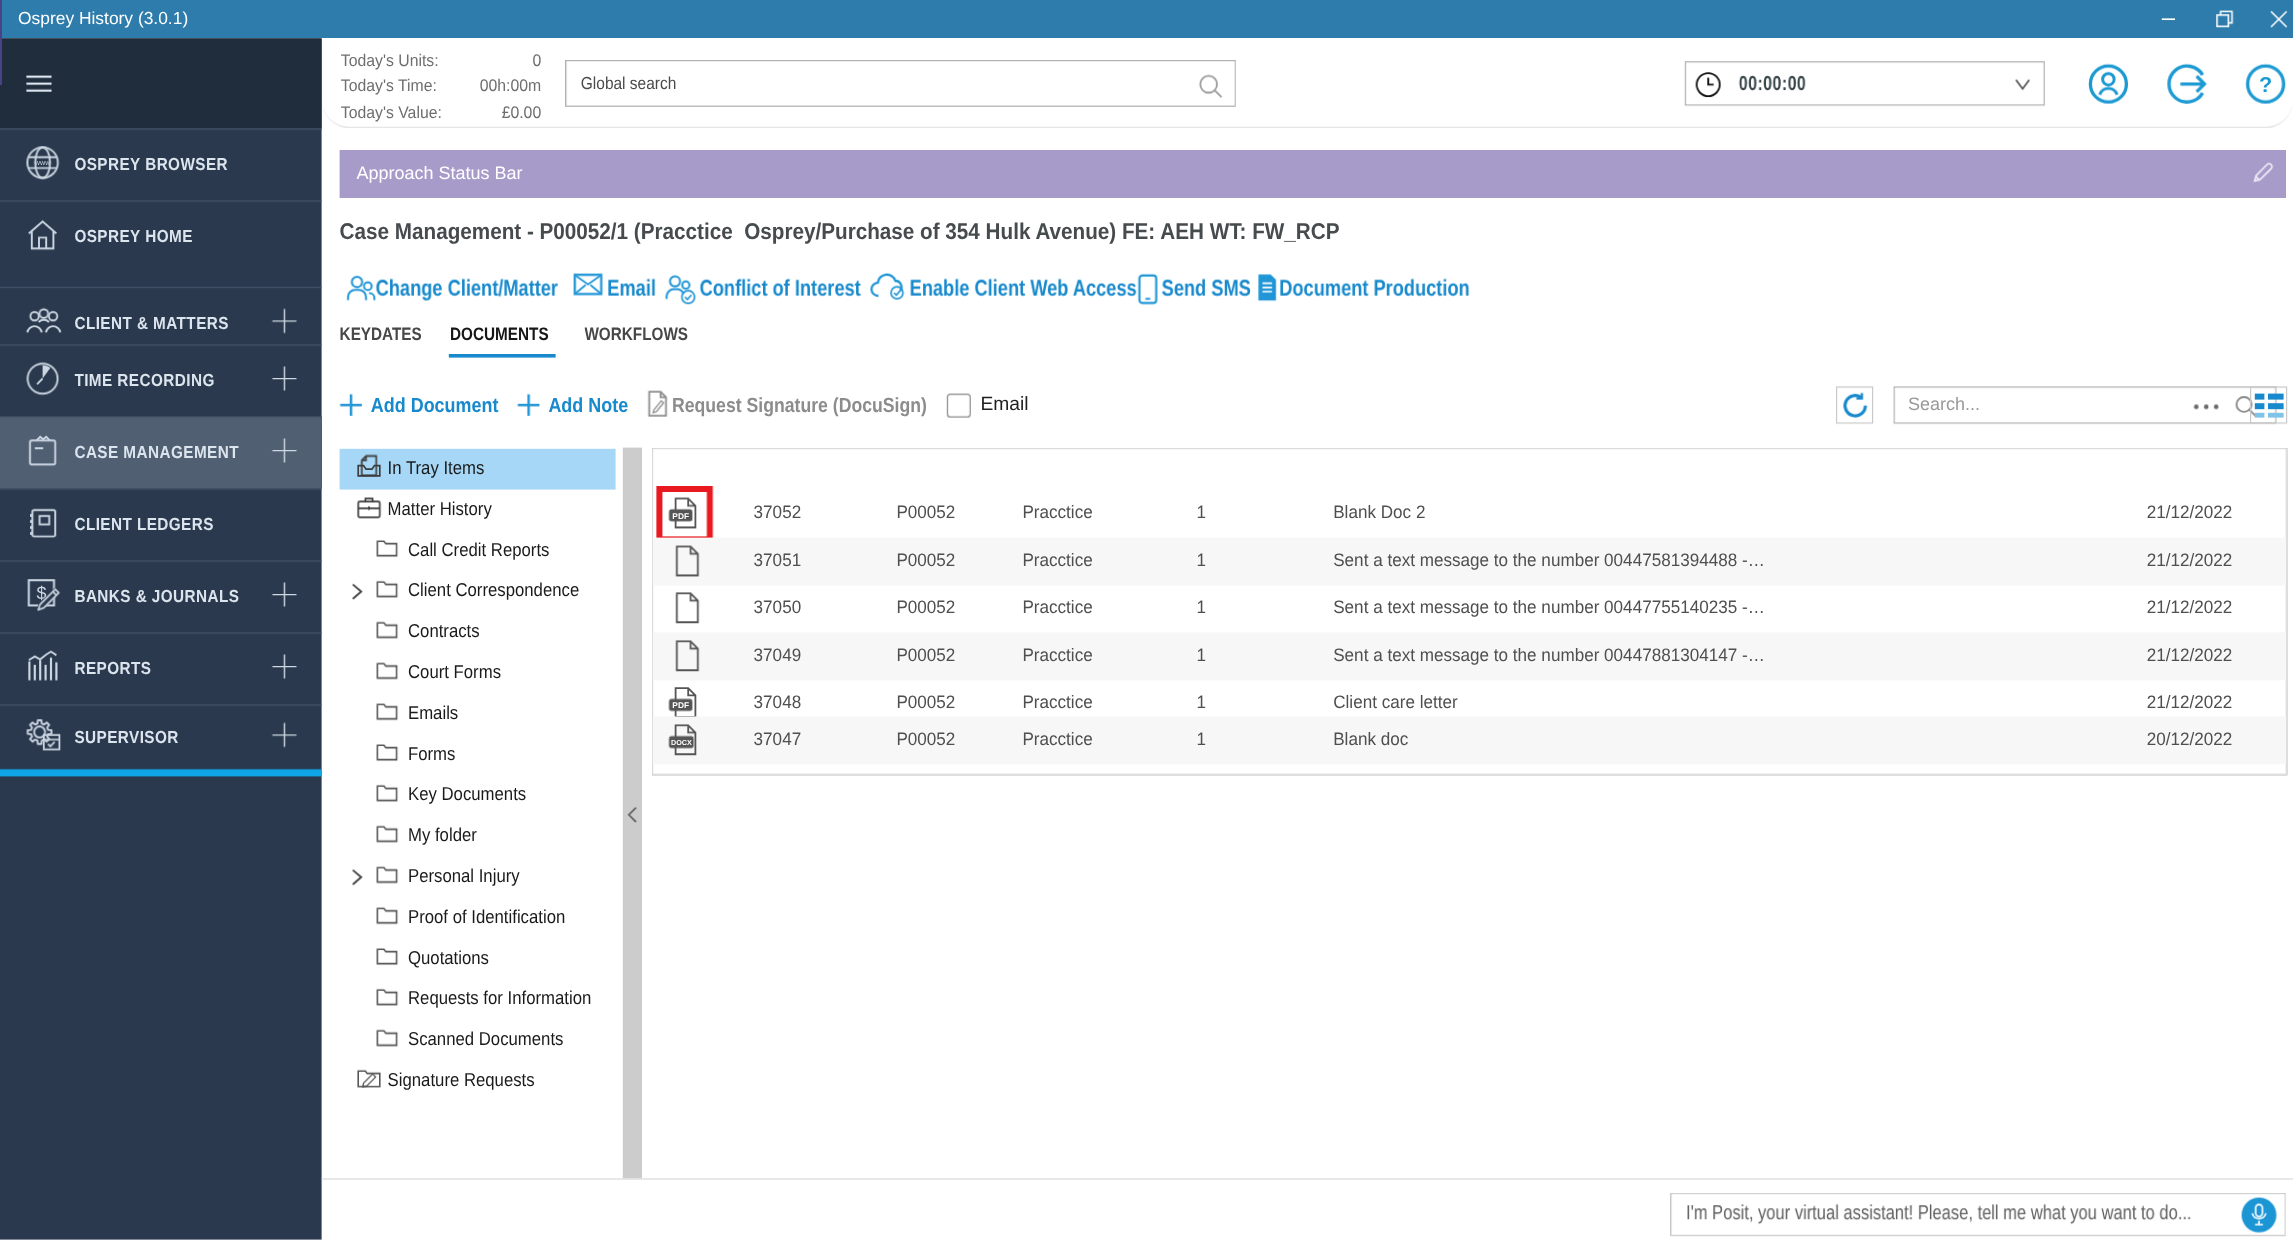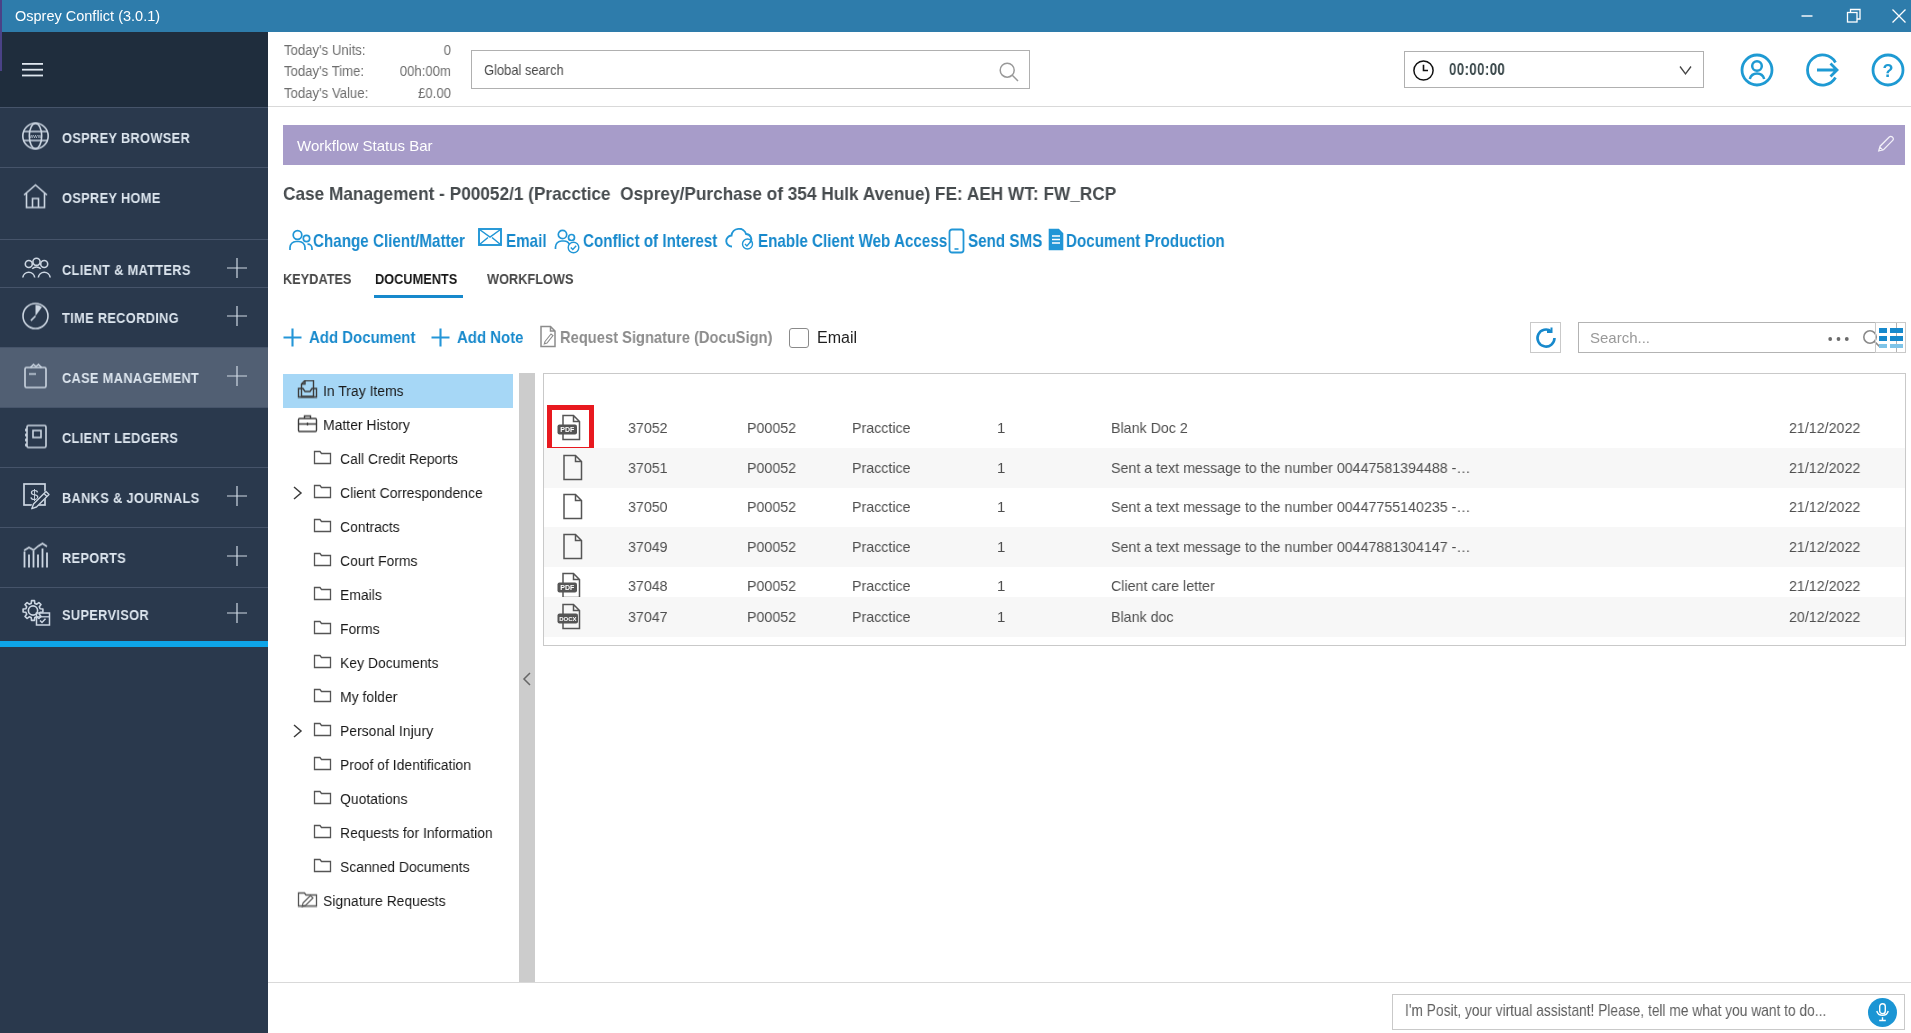--- a/index.html
+++ b/index.html
@@ -11,21 +11,21 @@
 .winbtn { position:absolute; top:0; height:32px; }
 #sidebar { position:absolute; left:0; top:32px; width:268px; height:1001px; background:#2a394d; }
 #sidetop { position:absolute; left:0; top:0; width:268px; height:75px; background:#1f2d3d; }
 .menuitem { position:absolute; left:0; width:268px; height:60px; border-top:1px solid #46546a; }
 .menuitem .lbl { position:absolute; left:62px; top:50%; transform:translateY(-50%) scaleX(0.88); transform-origin:0 50%;
   color:#dce5ee; font-size:14.5px; font-weight:bold; letter-spacing:0.4px; white-space:nowrap;}
 .menuitem .icon { position:absolute; left:21px; top:50%; transform:translateY(-50%); }
 .menuitem .plus { position:absolute; left:226px; top:50%; transform:translateY(-50%); }
 .menuitem.active { background:#515f73; }
 .menuitem.last { border-bottom:6px solid #0ea5e9; }
-#tophdr { position:absolute; left:268px; top:32px; width:1643px; height:75px; background:#fff; border-bottom:1px solid #d9d9d9; }
+#tophdr { position:absolute; left:268px; top:32px; width:1643px; height:75px; background:#fff; border-bottom:1px solid #d9d9d9;border-radius:24px; }
 .stat { position:absolute; font-size:14px; color:#6e6e6e; white-space:nowrap; transform:scaleX(0.94); transform-origin:0 50%;}
 .statv { transform-origin:100% 50%; }
 #gsearch { position:absolute; left:203px; top:18px; width:559px; height:39px; border:1px solid #b0b0b0; }
 #gsearch span { position:absolute; left:12px; top:50%; transform:translateY(-50%) scaleX(0.89); transform-origin:0 50%; font-size:14.5px; color:#4a4a4a; white-space:nowrap;}
 #timerbox { position:absolute; left:1136px; top:19px; width:300px; height:37px; border:1px solid #b0b0b0; }
 #timerbox .tm { position:absolute; left:44px; top:50%; transform:translateY(-50%) scaleX(0.78); transform-origin:0 50%; font-size:17px; font-weight:bold; color:#39474a; letter-spacing:0.5px;}
 #wfbar { position:absolute; left:283px; top:125px; width:1622px; height:40px; background:#a79cc9; }
 #wfbar span { position:absolute; left:14px; top:50%; transform:translateY(-50%); color:#fff; font-size:15px; }
 #caseheading { position:absolute; left:283px; top:183px; font-size:19px; font-weight:bold; color:#464b4e; white-space:nowrap; transform:scaleX(0.907); transform-origin:0 50%;}
 #links { position:absolute; left:283px; top:228px; height:26px; }
@@ -49,21 +49,21 @@
 .dcell { position:absolute; top:0; height:39.5px; line-height:39.5px; font-size:15px; color:#4f4f4f; white-space:nowrap; transform:scaleX(0.95); transform-origin:0 50%;}
 .sx88 { display:inline-block; transform:scaleX(0.88); transform-origin:0 50%; white-space:nowrap;}
 #botline { position:absolute; left:268px; top:982px; width:1643px; height:1px; background:#d9d9d9; }
 #chatbar { position:absolute; left:1392px; top:994px; width:513px; height:36px; border:1px solid #c9c9c9; background:#fff; }
 #chatbar span { position:absolute; left:12px; top:6px; font-size:17px; color:#5f5f5f; white-space:nowrap; transform:scaleX(0.81); transform-origin:0 50%;}
 #pedge { position:absolute; left:0; top:0; width:2px; height:71px; background:#4a4287; }
 </style>
 </head>
 <body>
 <div id="titlebar">
-  <span class="title">Osprey Conflict (3.0.1)</span>
+  <span class="title">Osprey History (3.0.1)</span>
   <svg class="winbtn" style="left:1801px" width="14" height="32">
       <line x1="0.5" y1="16" x2="11.5" y2="16" stroke="#fff" stroke-width="1.4"></line>
     </svg>
   <svg class="winbtn" style="left:1845px" width="22" height="32">
       <rect x="2.5" y="12.5" width="9.5" height="9.5" fill="none" stroke="#fff" stroke-width="1.3"></rect>
       <path d="M5.5 12.5 v-3 h9.5 v9.5 h-3" fill="none" stroke="#fff" stroke-width="1.3"></path>
     </svg>
   <svg class="winbtn" style="left:1891px" width="22" height="32">
       <path d="M1.5 9.5 l13 13 M14.5 9.5 l-13 13" stroke="#fff" stroke-width="1.3"></path>
     </svg>
@@ -200,21 +200,21 @@
 </svg>
 <svg style="position:absolute;left:1805px;top:52px" width="36" height="36" viewBox="0 0 36 36">
 <path d="M30.5 10.5 a15 15 0 1 0 0 15" fill="none" stroke="#1e9ad3" stroke-width="2.8"></path>
 <path d="M12 18 h19 M25.5 11.5 l6.5 6.5 -6.5 6.5" fill="none" stroke="#1e9ad3" stroke-width="2.8"></path>
 </svg>
 <svg style="position:absolute;left:1870px;top:52px" width="36" height="36" viewBox="0 0 36 36">
 <circle cx="18" cy="18" r="15" fill="none" stroke="#1e9ad3" stroke-width="2.8"></circle>
 <text x="18" y="24.5" font-size="18" font-weight="bold" fill="#1e9ad3" text-anchor="middle" font-family="Liberation Sans">?</text>
 </svg>
 <div id="wfbar">
-    <span>Workflow Status Bar</span>
+    <span>Approach Status Bar</span>
   <svg style="position:absolute;right:10px;top:8px" width="19" height="20" viewBox="0 0 19 20">
       <path d="M2.8 17.8 l1.3-4.6 9.2-9.2 a2.1 2.1 0 0 1 3 0 l0.4 0.4 a2.1 2.1 0 0 1 0 3 l-9.2 9.2 z M3.4 13.6 l3.7 3.8" fill="none" stroke="#f3f1f9" stroke-width="1.3"></path>
     </svg>
 </div>
 <div id="caseheading">Case Management - P00052/1 (Pracctice&nbsp; Osprey/Purchase of 354 Hulk Avenue) FE: AEH WT: FW_RCP</div>
 <div id="links">
     <span class="lki" style="left:5px"><svg width="25" height="24" viewBox="0 0 25 24" style="">
         <circle cx="9.5" cy="7" r="4.3" style="fill:none;stroke:#2196d6;stroke-width:1.7"></circle>
         <circle cx="18.5" cy="10.5" r="3.2" style="fill:none;stroke:#2196d6;stroke-width:1.7"></circle>
         <path d="M2 22 v-2.5 a6 6 0 0 1 6-6 h3 a6 6 0 0 1 6 6 V22 M19.5 16.2 h0.3 a4.2 4.2 0 0 1 4.2 4.2 V22" style="fill:none;stroke:#2196d6;stroke-width:1.7"></path>

